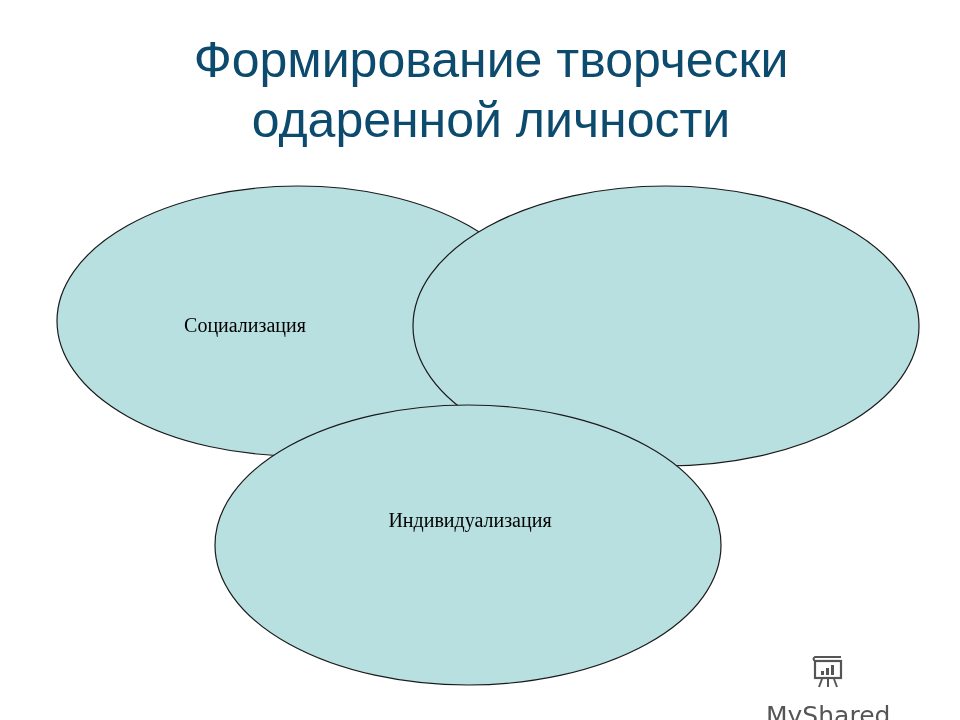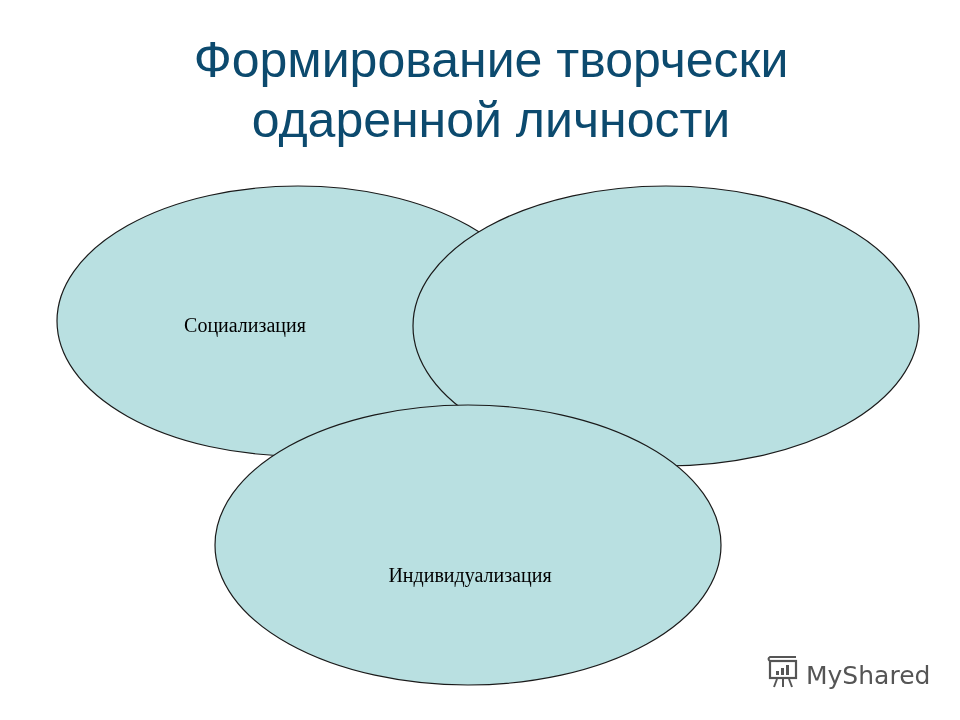--- a/index.html
+++ b/index.html
@@ -13,21 +13,21 @@
     .title div { white-space: nowrap; }
     svg.diagram { position: absolute; left: 0; top: 0; }
     .label {
       position: absolute; text-align: center; color: #000;
       font-family: "Liberation Serif", serif; font-size: 20px; line-height: 38px;
       white-space: nowrap;
     }
     .logo {
       position: absolute; left: 766px; top: 655px; height: 40px;
       display: flex; align-items: center; gap: 6px;
-      font-family: "DejaVu Sans", sans-serif; font-size: 25px; color: #555;
+      font-family: "DejaVu Sans", sans-serif; font-size: 25px; color: #555; flex-direction: column;
     }
   </style>
 </head>
 <body>
 
 <div class="title">
   <div>Формирование творчески</div>
   <div>одаренной личности</div>
 </div>
 
@@ -37,21 +37,21 @@
   <ellipse cx="468" cy="545" rx="253" ry="140" fill="#b9e0e1" stroke="#1a1a1a" stroke-width="1.2"></ellipse>
 </svg>
 
 <div class="label" style="left:130px; top:306px; width:230px;">
   <span>Социализация</span>
 </div>
 
 <div class="label" style="left:515px; top:291px; width:300px;">
 </div>
 
-<div class="label" style="left:320px; top:556px; width:300px;">
+<div class="label" style="left:320px; top:501px; width:300px;">
   <span>Индивидуализация</span>
 </div>
 
 <div class="logo">
   <span>
     <svg width="34" height="34" viewBox="0 0 34 34">
       <rect x="4" y="6" width="26" height="17" fill="none" stroke="#555" stroke-width="2.2"></rect>
       <path d="M4 6 Q1 4 4 2 L30 2" fill="none" stroke="#555" stroke-width="2"></path>
       <rect x="10" y="16" width="3" height="4" fill="#555"></rect>
       <rect x="15" y="13" width="3" height="7" fill="#555"></rect>

